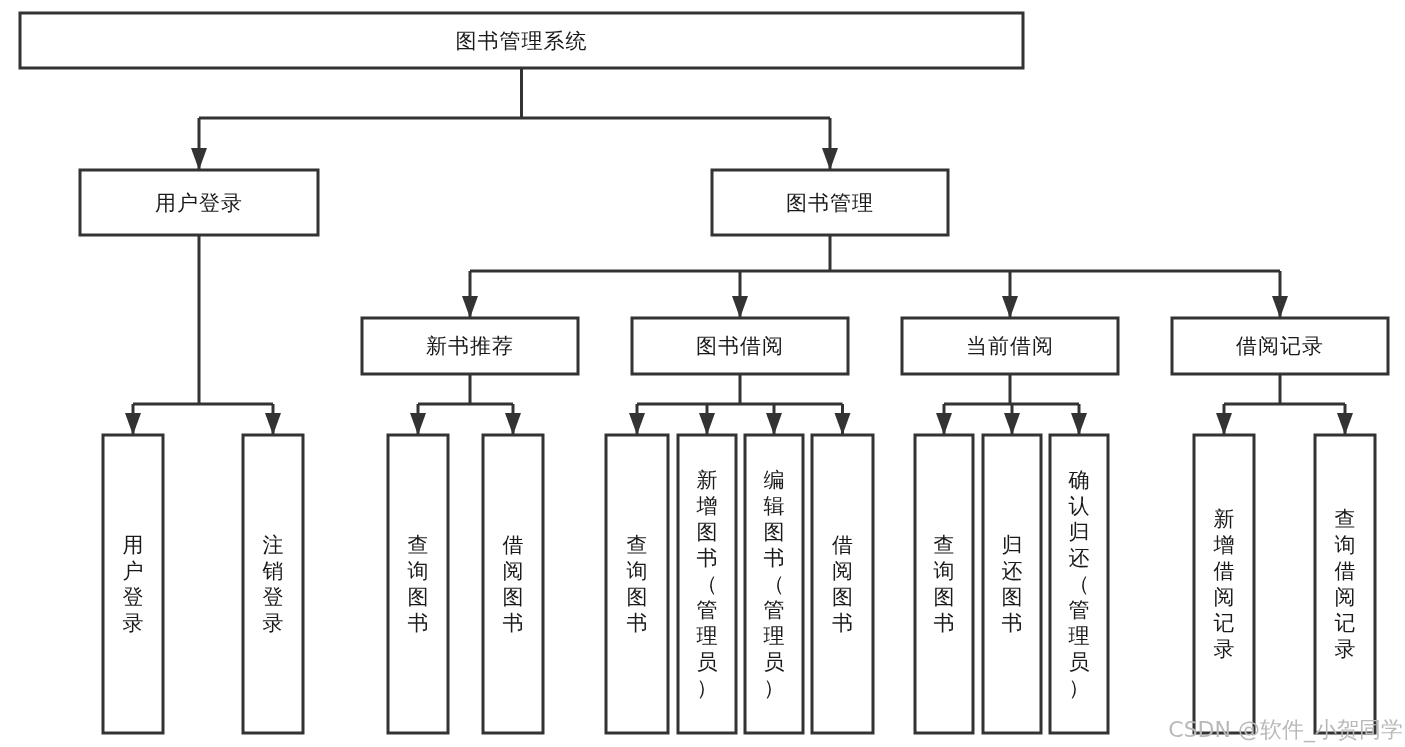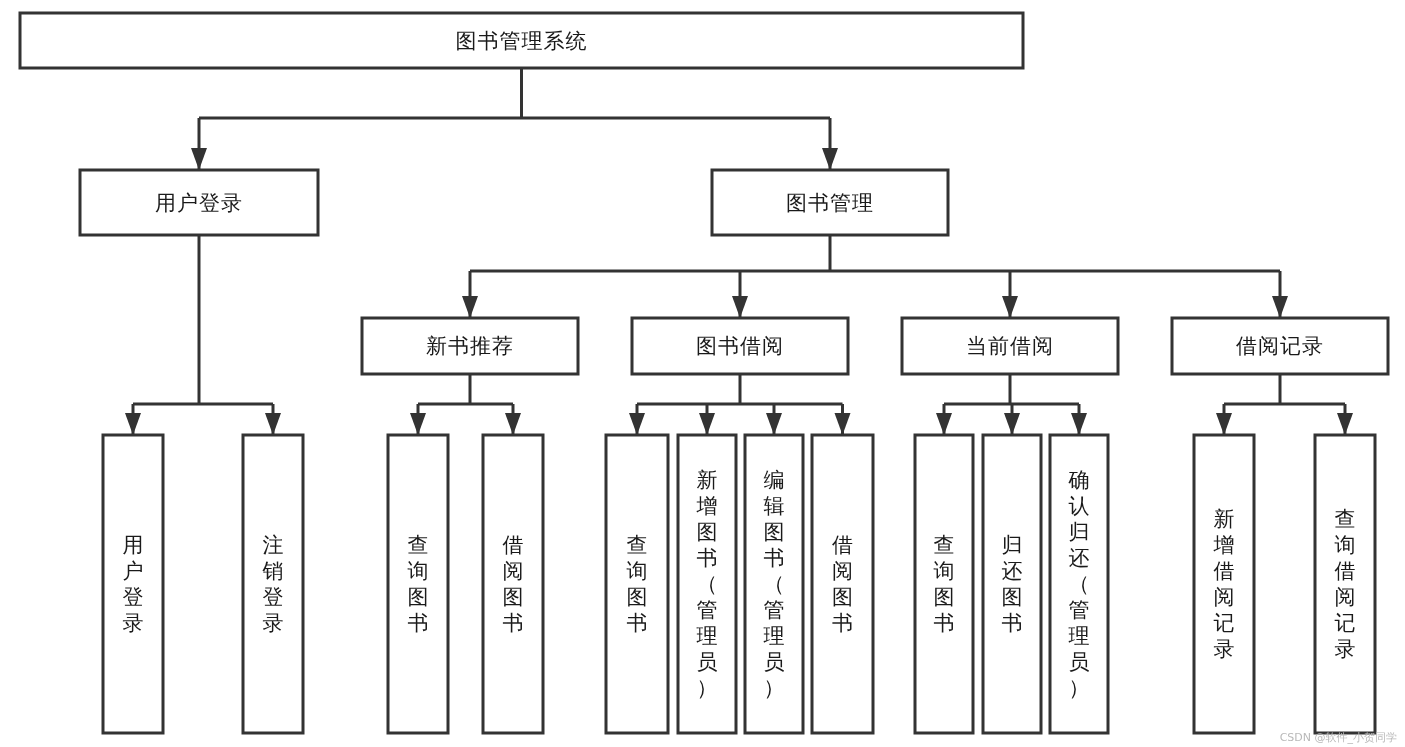--- a/index.html
+++ b/index.html
@@ -20,23 +20,23 @@
     text-anchor:middle;dominant-baseline:middle;
     letter-spacing:1px;
   }
   .node-label-v{
     font-family:"DejaVu Sans","Liberation Sans",sans-serif;
     font-size:21px;fill:#1a1a1a;
     text-anchor:middle;
     letter-spacing:0px;
   }
   .watermark{
-    position:absolute;right:8px;bottom:2px;
+    position:absolute;right:2px;bottom:2px;
     font-family:"DejaVu Sans","Liberation Sans",sans-serif;
-    font-size:11px;color:#b9b9b9;white-space:nowrap;
+    font-size:22px;color:#b9b9b9;white-space:nowrap;
     user-select:none;pointer-events:none;
   }
 </style>
 </head>
 <body>
 
 <div id="diagram-root">
   <svg id="tree-svg" viewBox="0 0 1405 747">
     <g id="connectors-layer">
         <line x1="521.5" y1="68" x2="521.5" y2="118" class="connector"></line>

